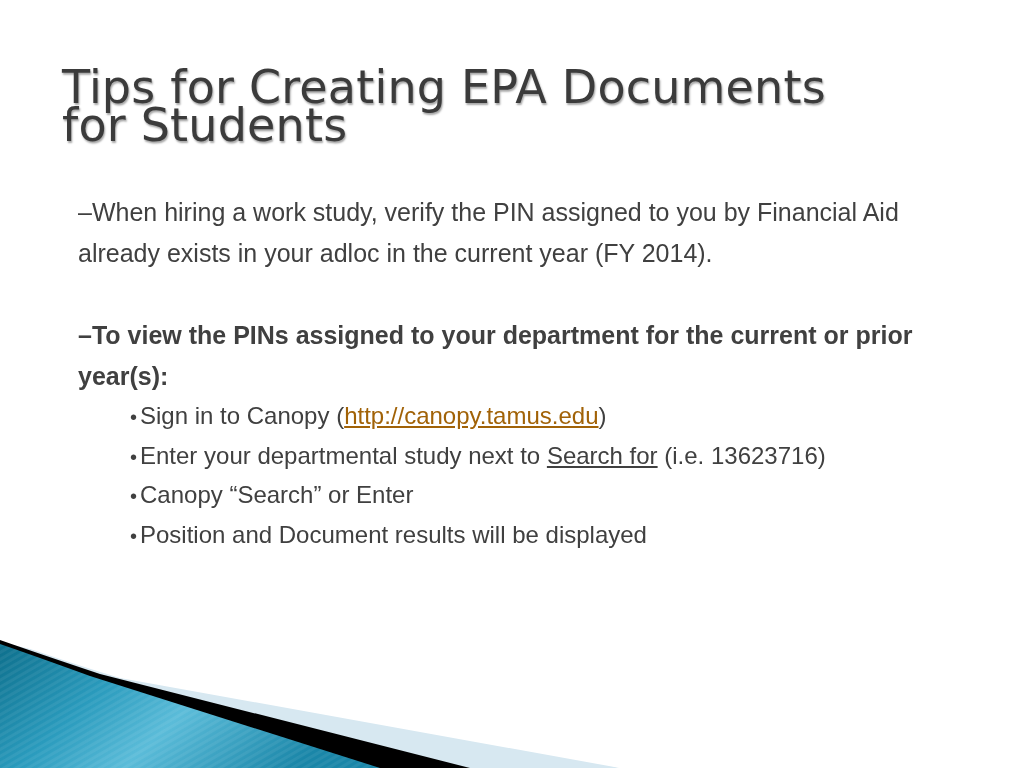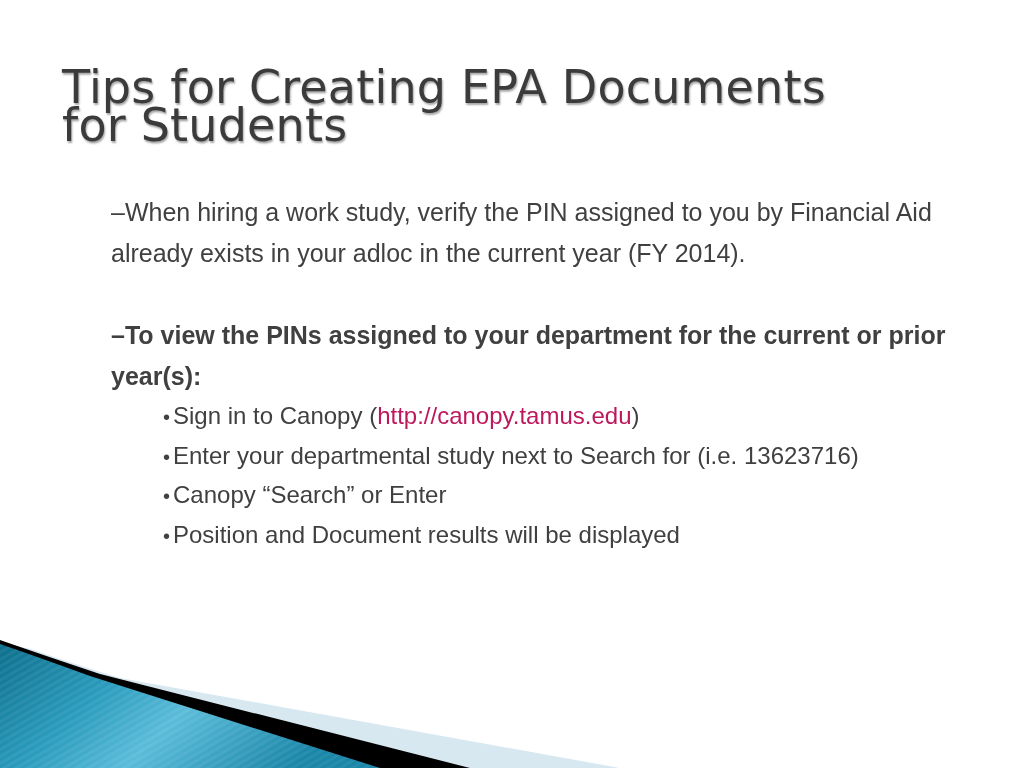--- a/index.html
+++ b/index.html
@@ -35,21 +35,20 @@
     letter-spacing: 0.2px;
     text-shadow: 1px 2px 2px rgba(0,0,0,0.35);
   }
   .content {
     position: absolute;
     left: 78px;
     top: 192px;
     width: 900px;
     color: #404040;
     font-family: "Liberation Sans", "DejaVu Sans", sans-serif;
-    margin-left: 33px;
   }
   .para {
     font-size: 25px;
     line-height: 41px;
     margin: 0;
   }
   .para.second {
     margin-top: 41px;
     font-weight: bold;
   }
@@ -62,23 +61,25 @@
     font-size: 24px;
     line-height: 37.5px;
     white-space: nowrap;
   }
   .bullet {
     display: inline-block;
     width: 10px;
     font-size: 20px;
   }
   .link {
-    color: #be185d;
+    color: #a16207;
+    text-decoration: underline;
   }
   .ul {
+    text-decoration: underline;
   }
   .footer-art {
     position: absolute;
     left: 0;
     top: 630px;
     width: 1024px;
     height: 138px;
   }
 </style>
 </head>

